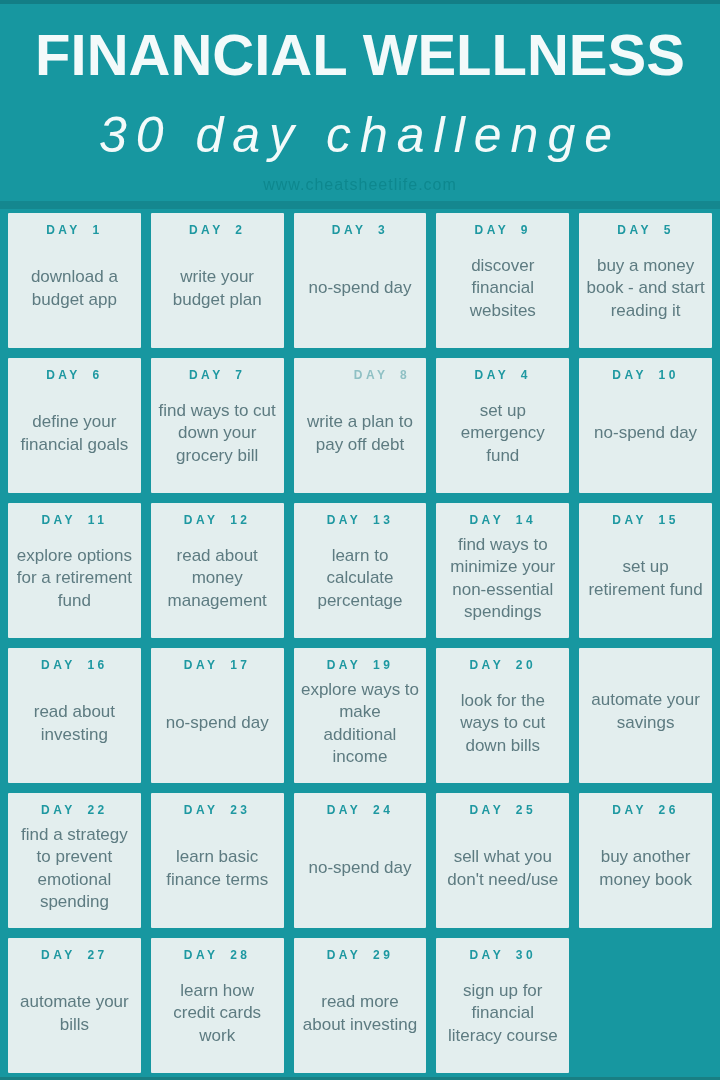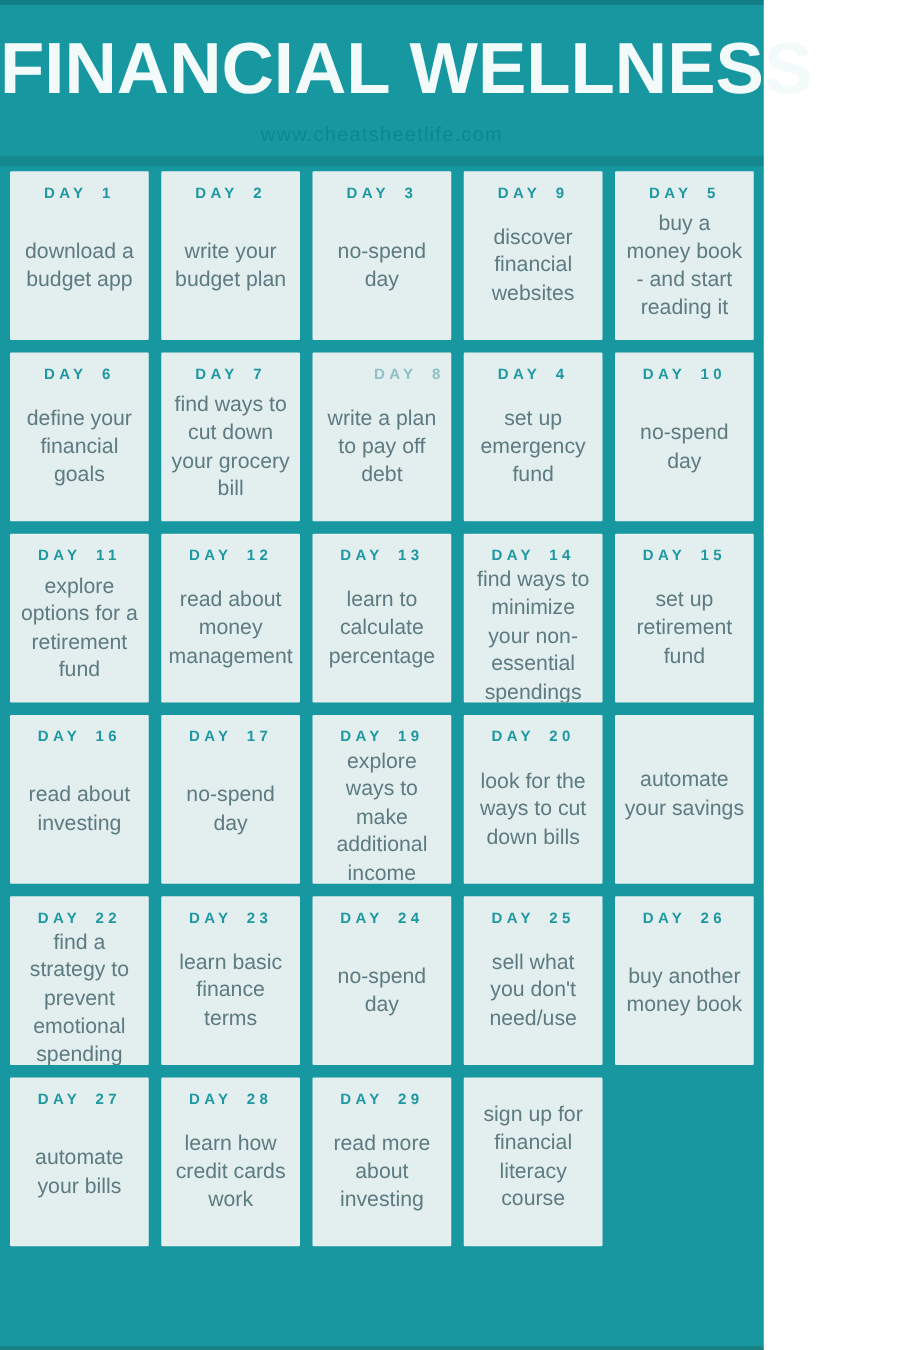--- a/index.html
+++ b/index.html
@@ -2,21 +2,21 @@
 <html><head>
 <meta charset="utf-8">
 <style>
   html, body { margin: 0; padding: 0; }
   body {
     width: 720px; height: 1080px; overflow: hidden;
     font-family: "Liberation Sans", sans-serif;
   }
   .poster {
     position: relative;
-    width: 611px; height: 1080px;
+    width: 720px; height: 1080px;
     background: var(--background, #1797a0);
     box-sizing: border-box;
   }
   .top-edge {
     height: 4px; width: 100%;
     background: rgba(0,0,0,0.16);
   }
   .poster-header { text-align: center; }
   .poster-title {
     margin: 0; padding-top: 22px;
@@ -79,20 +79,21 @@
   }
 </style>
 </head>
 <body>
 
 <div class="poster" style="--background: #1797a0; --cell-background: #e3eeee; --day-label: #1e98a1; --day-label-faded: #8fc0c4; --task-text: #5d7b81; --title-text: #f3fafa; --watermark-text: #0c858b;">
   <div class="top-edge"></div>
 
   <div class="poster-header">
     <h1 class="poster-title">FINANCIAL WELLNESS</h1>
+    <div class="poster-subtitle">30 day challenge</div>
     <div class="poster-watermark">www.cheatsheetlife.com</div>
   </div>
 
   <div class="grid-divider"></div>
 
   <div class="challenge-grid" id="challenge-grid">
       <div class="day-cell">
         <div class="day-label">DAY 1</div>
         <div class="day-task">download a budget app</div>
       </div>
@@ -197,18 +198,19 @@
       </div>
       <div class="day-cell">
         <div class="day-label">DAY 28</div>
         <div class="day-task">learn how credit cards work</div>
       </div>
       <div class="day-cell">
         <div class="day-label">DAY 29</div>
         <div class="day-task">read more about investing</div>
       </div>
       <div class="day-cell">
+        <div class="day-label">DAY 30</div>
         <div class="day-task">sign up for financial literacy course</div>
       </div>
     </div>
 
   <div class="bottom-edge"></div>
 </div>
 
 </body></html>

